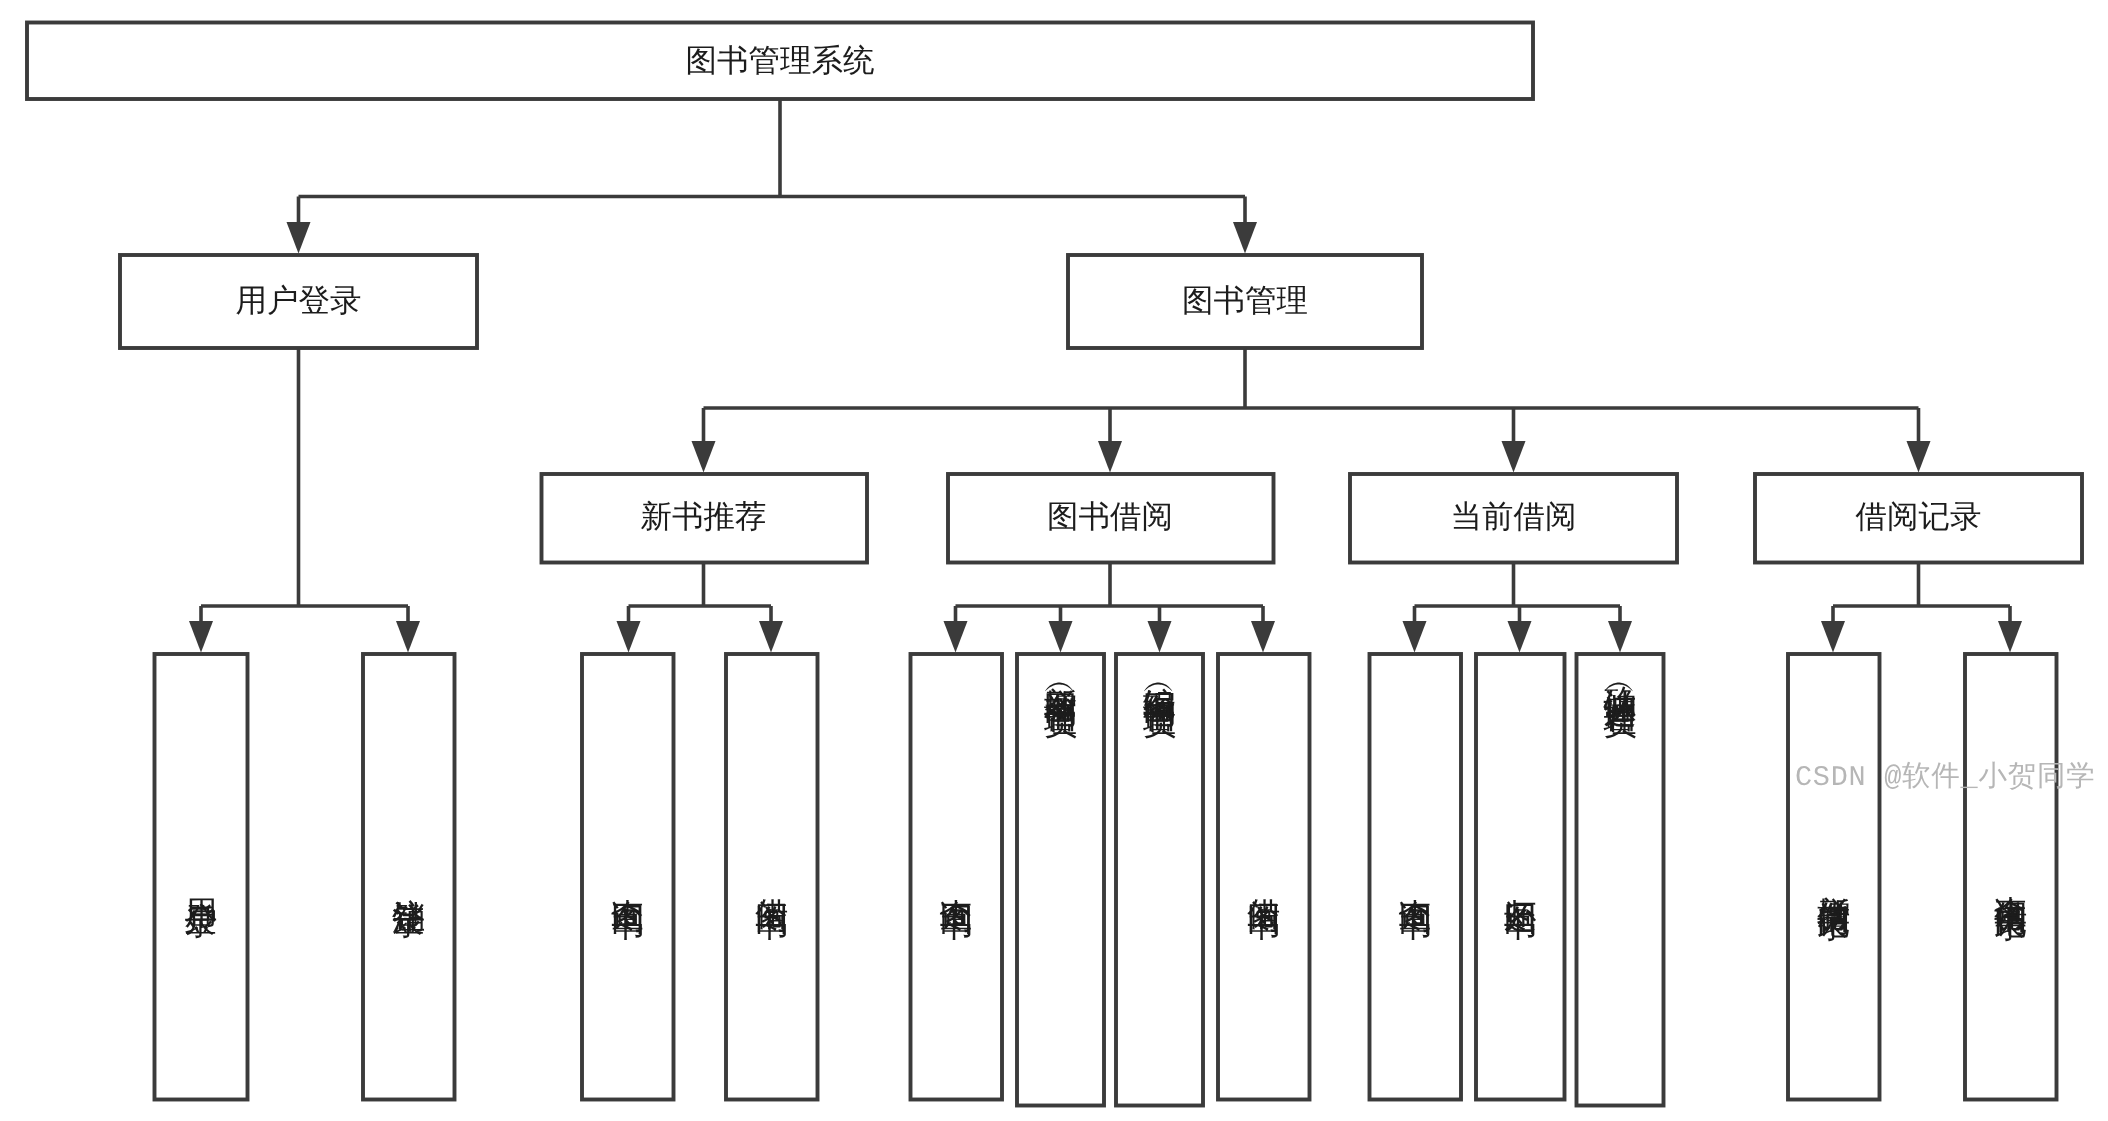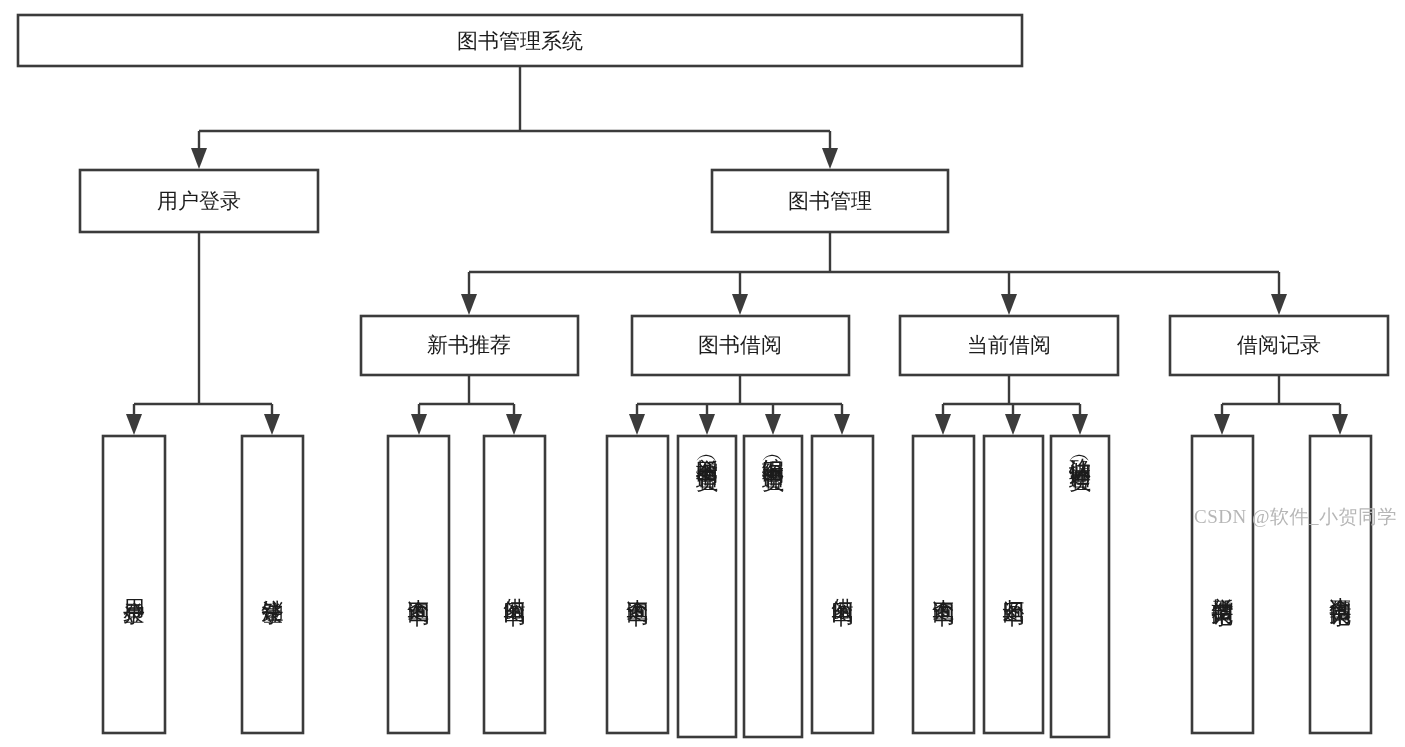--- a/index.html
+++ b/index.html
@@ -64,21 +64,21 @@
     line-height: 1.18;
     letter-spacing: 2px;
     color: #1c1c1c;
     white-space: nowrap;
     text-align: center;
   }
   #watermark {
     position: absolute;
     right: 8px;
     bottom: 4px;
-    font-family: Liberation Serif, serif;
+    font-family: Liberation Mono, monospace;
     font-size: 19px;
     color: #b6b6b6;
     letter-spacing: 0.5px;
     user-select: none;
     white-space: nowrap;
   }
 </style>
 </head>
 <body>
 

